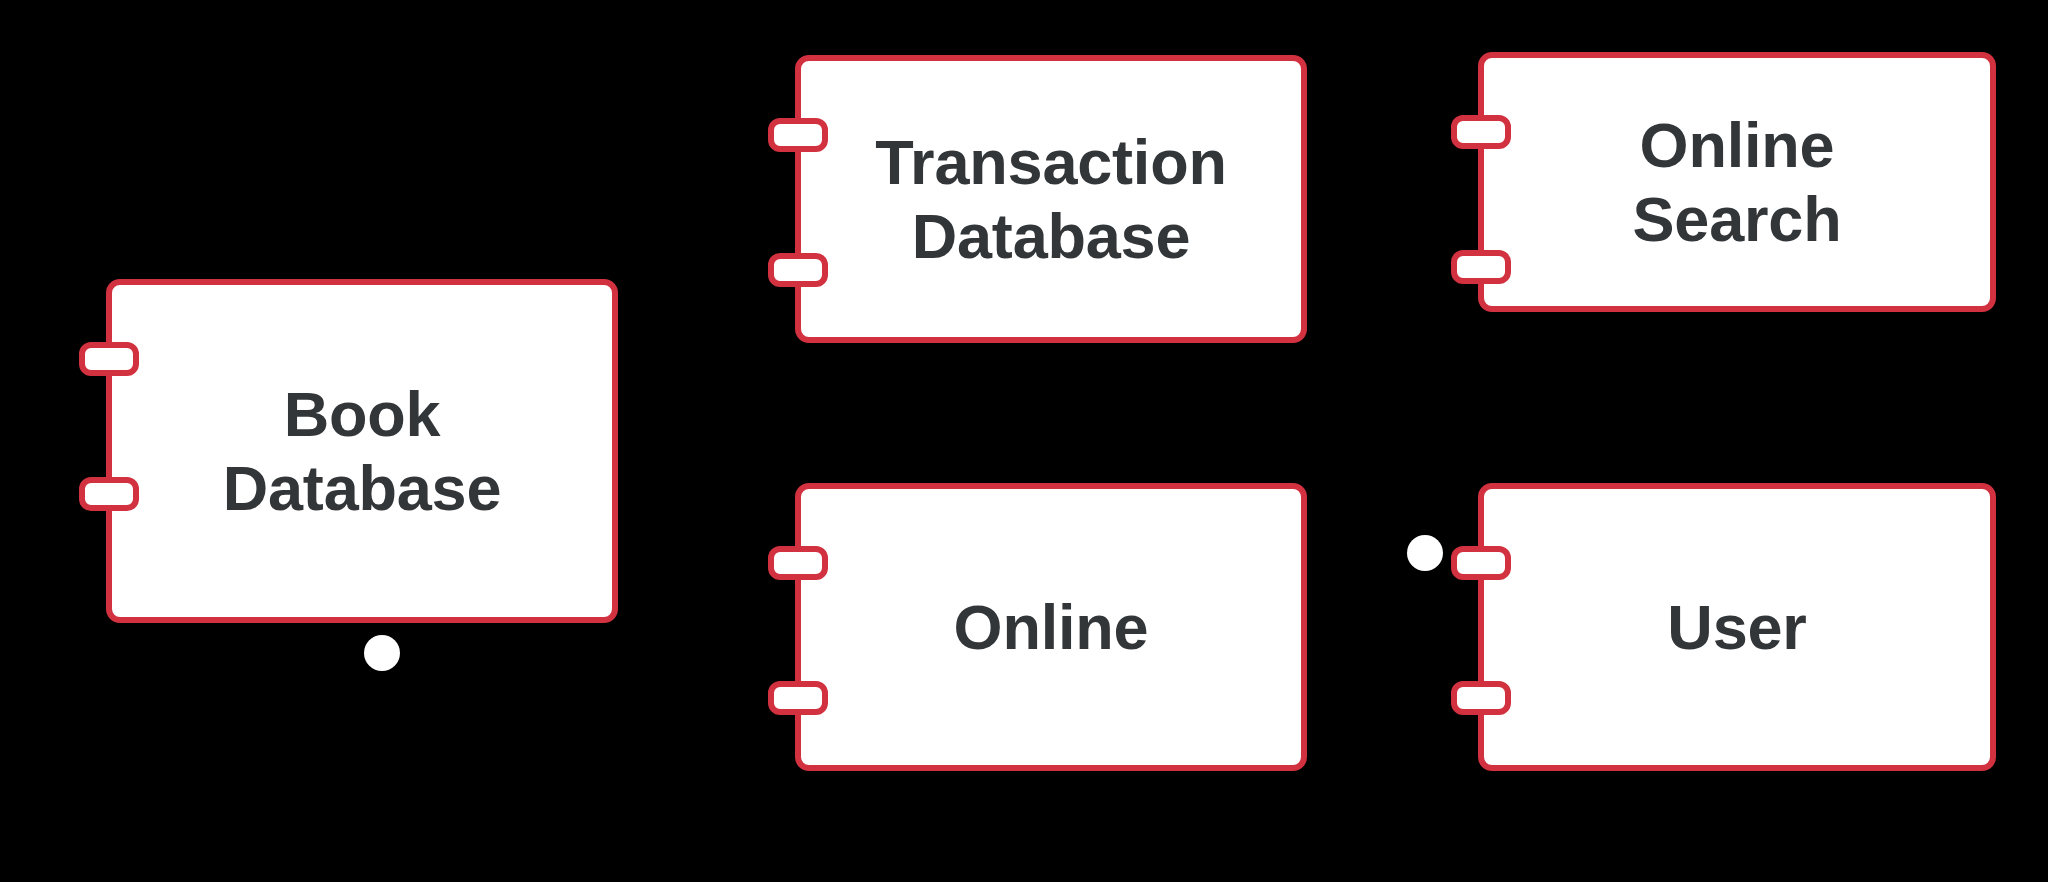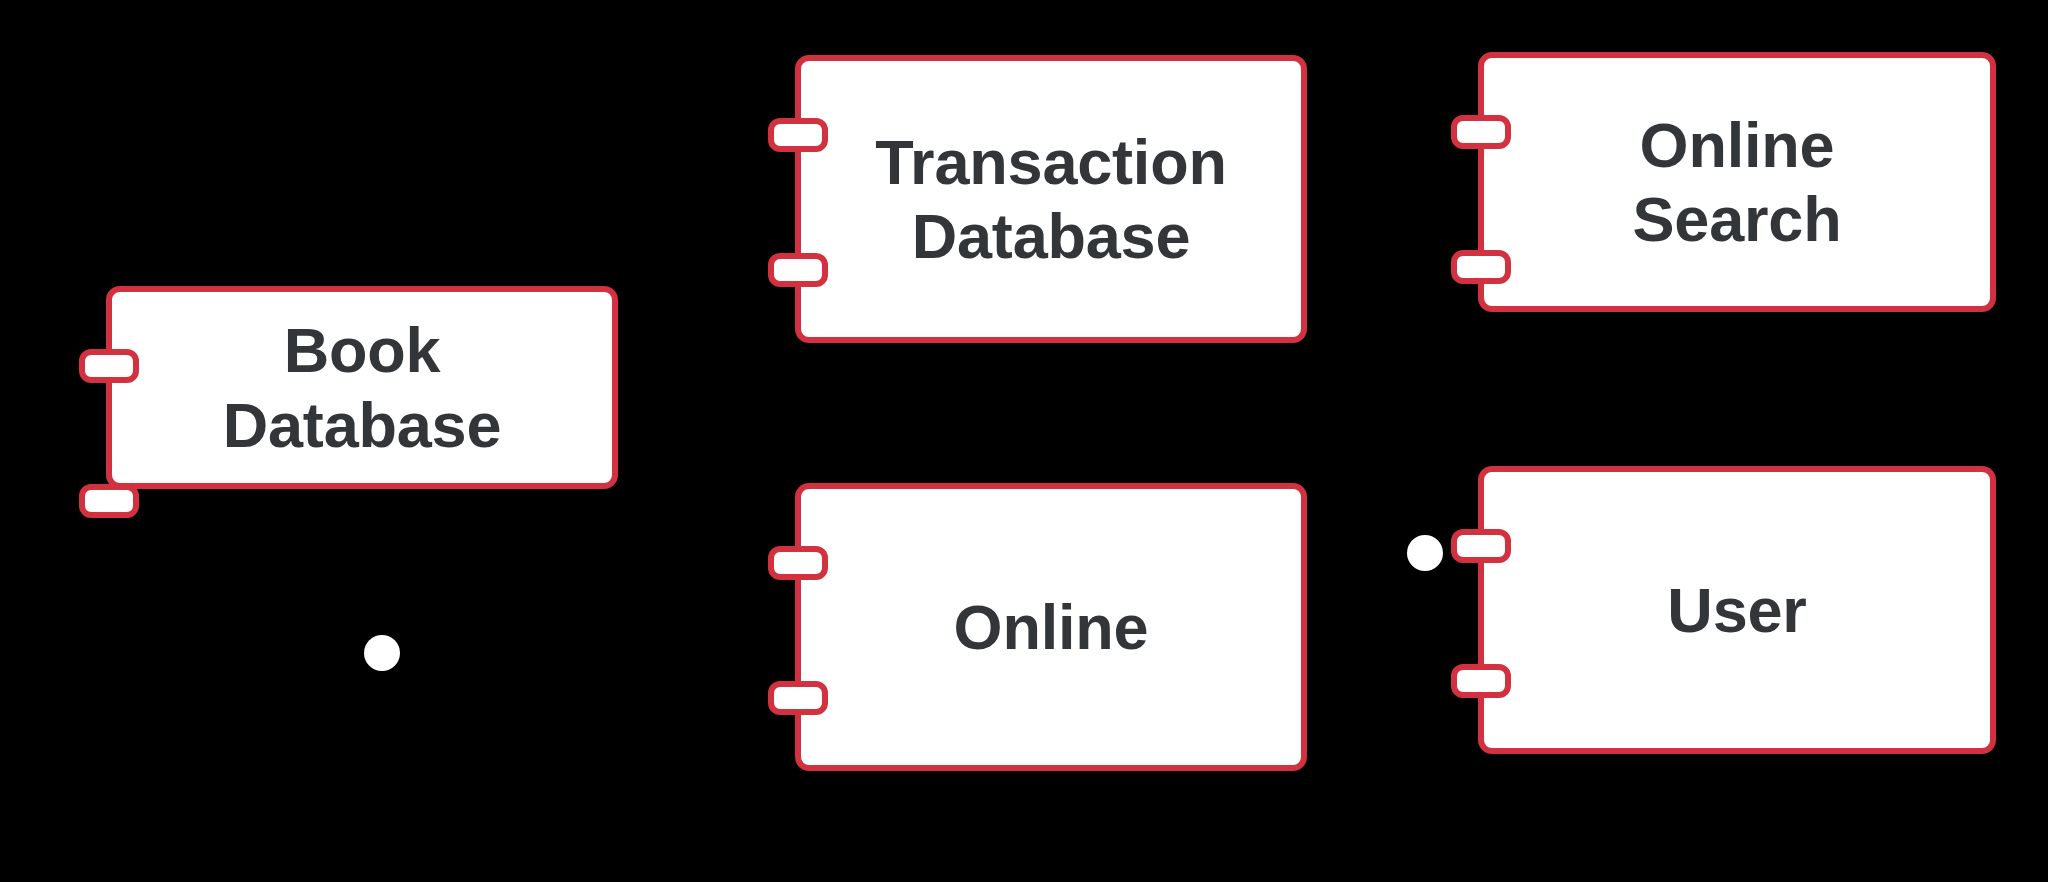--- a/index.html
+++ b/index.html
@@ -68,21 +68,21 @@
     position: absolute;
     background: #FFFFFF;
     border-radius: 50%;
   }
 </style>
 </head>
 <body>
 
 <div id="canvas">
 
-  <div class="node" style="left:106px; top:286px; width:512px; height:203px;">
+  <div class="node" style="left:106px; top:279px; width:512px; height:344px;">
     <span class="port top"></span>
     <span class="port bottom"></span>
     <span class="node-label">Book
 Database</span>
   </div>
 
   <div class="node" style="left:795px; top:55px; width:512px; height:288px;">
     <span class="port top"></span>
     <span class="port bottom"></span>
     <span class="node-label">Transaction
@@ -95,21 +95,21 @@
     <span class="node-label">Online
 Search</span>
   </div>
 
   <div class="node single" style="left:795px; top:483px; width:512px; height:288px;">
     <span class="port top"></span>
     <span class="port bottom"></span>
     <span class="node-label">Online</span>
   </div>
 
-  <div class="node single" style="left:1478px; top:466px; width:518px; height:288px;">
+  <div class="node single" style="left:1478px; top:483px; width:518px; height:288px;">
     <span class="port top"></span>
     <span class="port bottom"></span>
     <span class="node-label">User</span>
   </div>
 
   <div class="dot" style="left:364px; top:635px; width:36px; height:36px;"></div>
   <div class="dot" style="left:1407px; top:535px; width:36px; height:36px;"></div>
 
 </div>
 

